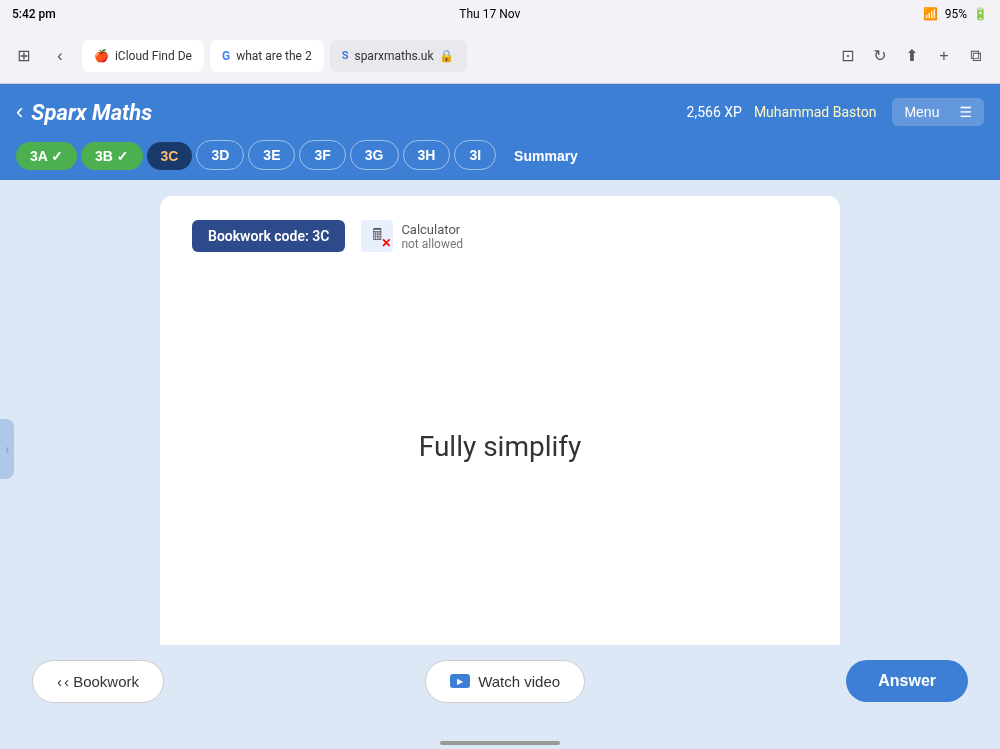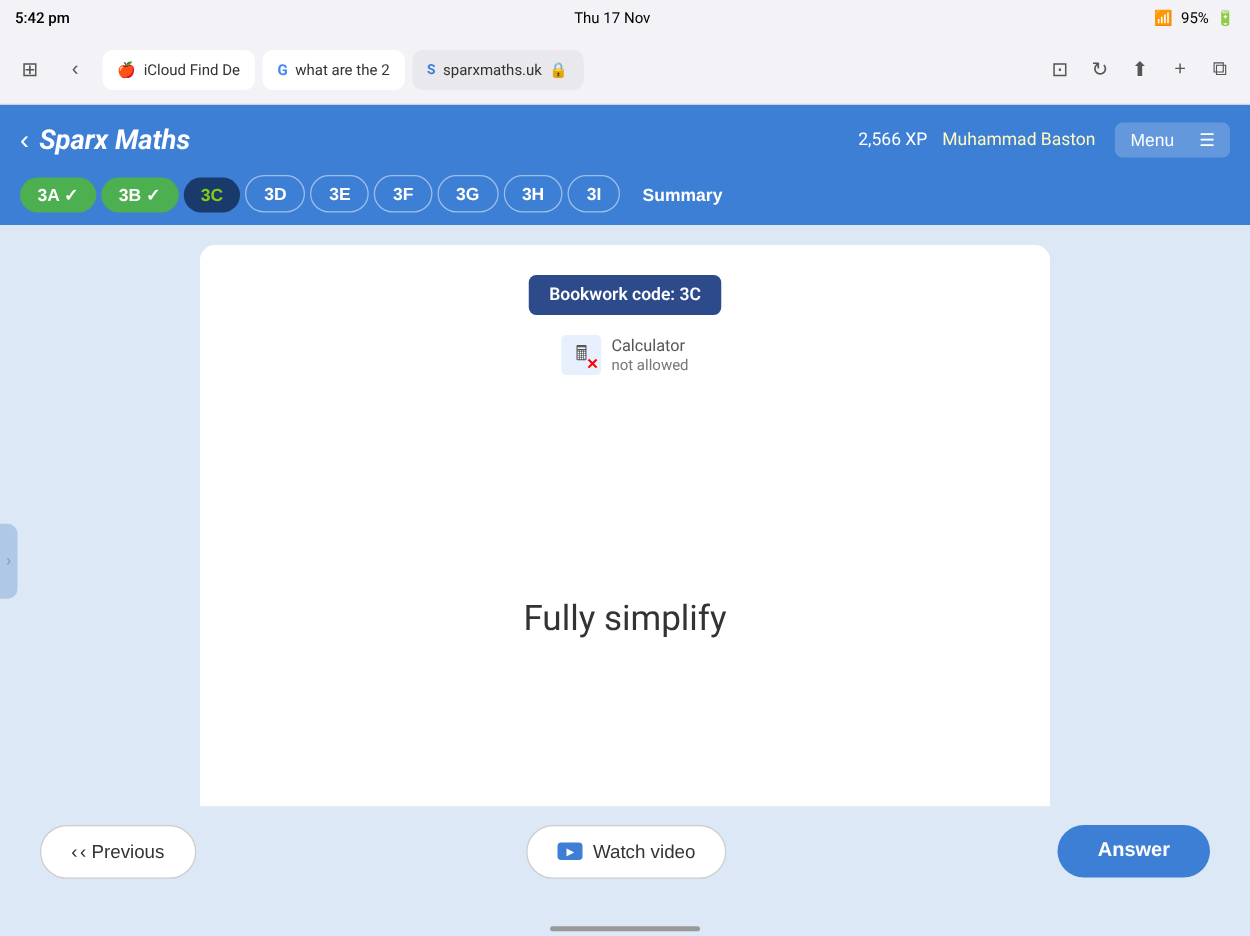--- a/index.html
+++ b/index.html
@@ -134,21 +134,21 @@
       border: none;
       background: transparent;
       color: white;
     }
     .tab-item.completed {
       background: #4caf50;
       color: white;
     }
     .tab-item.active {
       background: #1a3a6b;
-      color: #84cc16;
+      color: #fdba74;
     }
     .tab-item.inactive {
       background: transparent;
       color: white;
       border: 1.5px solid rgba(255,255,255,0.5);
     }
     .tab-item.summary {
       background: transparent;
       color: white;
       border: none;
@@ -168,21 +168,20 @@
       max-width: 700px;
       min-height: 500px;
       padding: 24px 32px;
       position: relative;
     }
     .bookwork-bar {
       display: flex;
       align-items: center;
       gap: 16px;
       margin-bottom: 24px;
-      flex-direction: column;
     }
     .bookwork-code {
       background: #2d4a8a;
       color: white;
       padding: 8px 16px;
       border-radius: 6px;
       font-size: 14px;
       font-weight: 600;
     }
     .calculator-status {
@@ -405,21 +404,21 @@
     </div>
 
     <div class="question-area">
       <div class="question-text">Fully simplify</div>
     </div>
   </div>
 
   <div class="bottom-nav">
     <button class="prev-btn">
       <span>‹</span>
-      <span style="margin-left:-4px;">‹ Previous</span>
+      <span style="margin-left:-4px;">‹ Bookwork</span>
     </button>
 
     <button class="watch-video-btn">
       <span class="video-icon">▶</span>
       <span>Watch video</span>
     </button>
 
     <button class="answer-btn">
       <span>Answer</span>
     </button>

